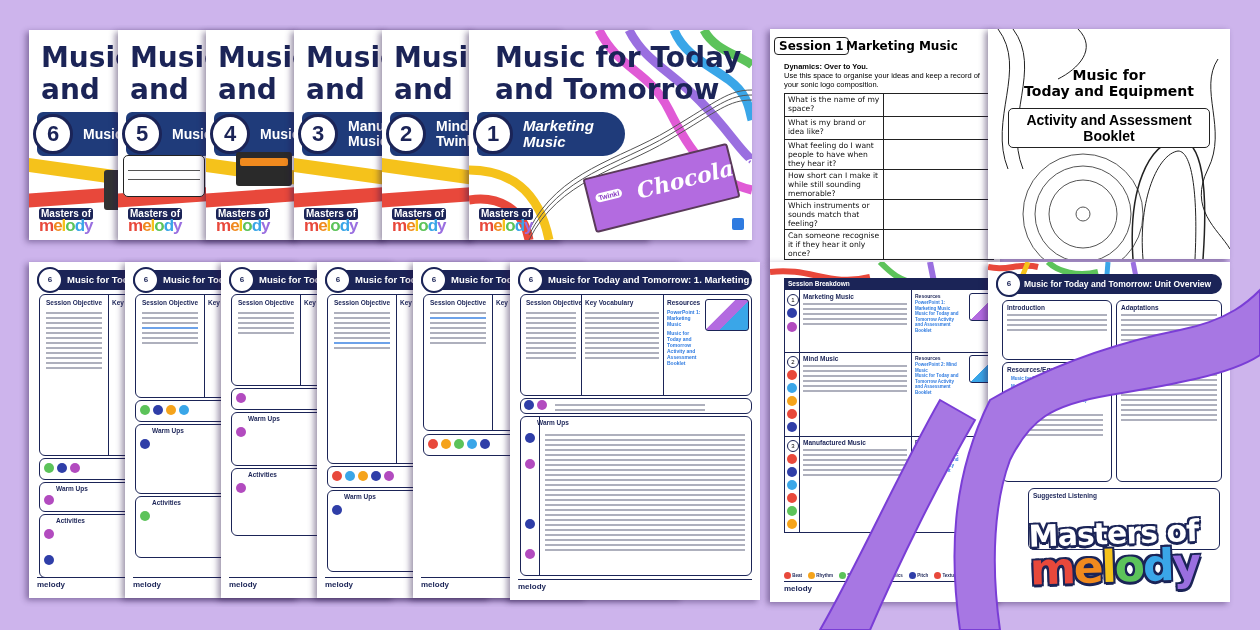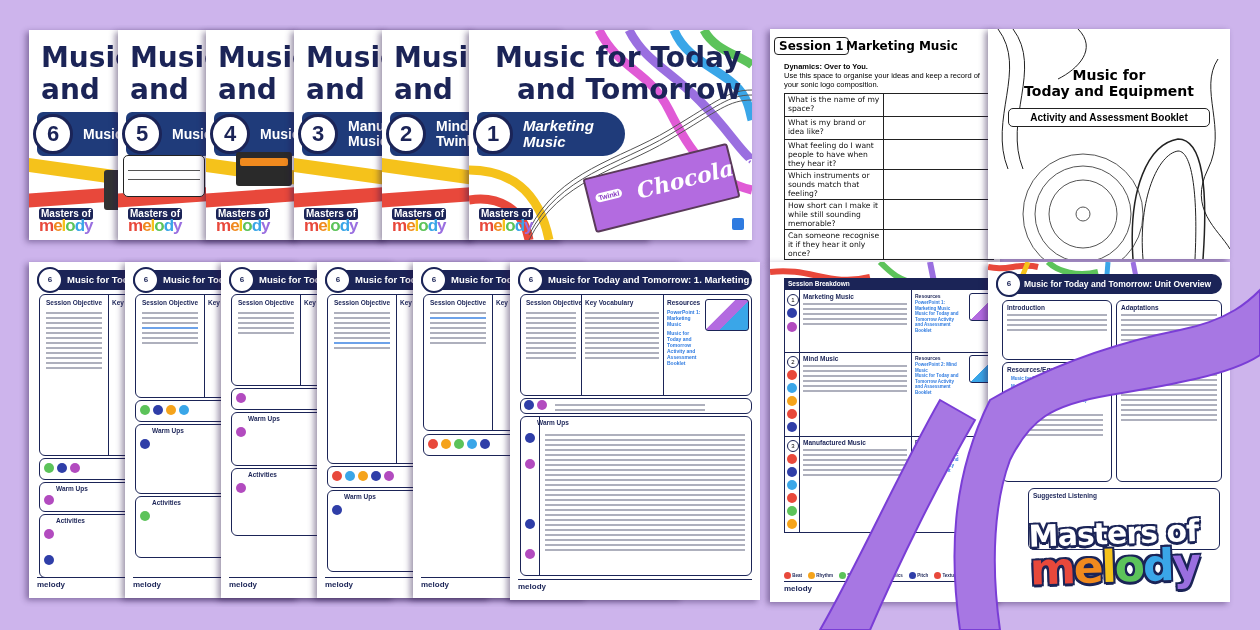--- a/index.html
+++ b/index.html
@@ -108,21 +108,21 @@
       <path d="M130,0 C150,40 180,40 200,80 S240,150 283,160" stroke="#e05bd6" stroke-width="9" fill="none"></path>
       <path d="M160,0 C175,30 200,40 230,70 S270,120 283,130" stroke="#9a6fe0" stroke-width="9" fill="none"></path>
       <path d="M205,0 C215,25 240,35 260,50 S280,80 283,90" stroke="#3aa6e8" stroke-width="9" fill="none"></path>
       <path d="M235,0 C245,20 270,25 283,35" stroke="#5cc35a" stroke-width="9" fill="none"></path>
       <path d="M0,140 C40,140 70,160 80,210" stroke="#f5c21b" stroke-width="9" fill="none"></path>
       <path d="M0,170 C30,165 55,180 60,210" stroke="#e8483b" stroke-width="9" fill="none"></path>
       <path d="M60,200 C90,140 150,130 200,100 S260,60 283,60" stroke="#555" stroke-width="1" fill="none"></path>
       <path d="M60,205 C90,145 150,135 200,105 S260,65 283,65" stroke="#555" stroke-width="1" fill="none"></path>
       <path d="M60,210 C90,150 150,140 200,110 S260,70 283,70" stroke="#555" stroke-width="1" fill="none"></path>
     </svg>
-    <div class="title" style="white-space:pre;text-align:right;left:26px;">Music for Today
+    <div class="title" style="white-space:pre;text-align:left;left:26px;">Music for Today
 and Tomorrow</div>
     <div class="pill" style="top:82px;width:88px;font-style:italic;">
         <span style="white-space:pre;font-size:15px;line-height:16px;">Marketing
 Music</span>
       </div>
     <div class="num">1</div>
     <div class="abs" style="left:118px;top:130px;width:145px;height:52px;background:#b36be0;border:2px solid #5a3a5a;transform:rotate(-14deg);border-radius:3px;">
       <span style="position:absolute;left:6px;top:16px;font-size:7px;font-weight:bold;color:#8b3fc4;background:#fff;border-radius:8px;padding:1px 3px;">Twinkl</span>
       <span style="position:absolute;left:48px;top:10px;font-family:'DejaVu Serif',serif;font-style:italic;font-weight:bold;color:#fff;font-size:22px;">Chocolate</span>
     </div>
@@ -144,25 +144,25 @@
         </tr>
     <tr>
           <td>What is my brand or idea like?</td>
           <td></td>
         </tr>
     <tr>
           <td>What feeling do I want people to have when they hear it?</td>
           <td></td>
         </tr>
     <tr>
-          <td>Which instruments or sounds match that feeling?</td>
+          <td>How short can I make it while still sounding memorable?</td>
           <td></td>
         </tr>
     <tr>
-          <td>How short can I make it while still sounding memorable?</td>
+          <td>Which instruments or sounds match that feeling?</td>
           <td></td>
         </tr>
     <tr>
           <td>Can someone recognise it if they hear it only once?</td>
           <td></td>
         </tr>
 
   </tbody>
     </table>
 </div>
@@ -176,21 +176,21 @@
     <circle cx="95" cy="185" r="48" stroke="#555" fill="none"></circle>
     <circle cx="95" cy="185" r="34" stroke="#555" fill="none"></circle>
     <circle cx="95" cy="185" r="7" stroke="#555" fill="none"></circle>
     <path d="M145,230 C140,160 160,115 190,110 C215,110 220,160 215,230" stroke="#222" fill="none" stroke-width="1.5"></path>
     <path d="M155,230 C150,170 170,125 190,122 C205,122 210,170 207,230" stroke="#222" fill="none" stroke-width="1"></path>
   </svg>
   <div class="abs" style="left:0;right:0;top:38px;text-align:center;font-family:'DejaVu Sans',sans-serif;font-weight:bold;font-size:14px;line-height:16px;">
     <div>Music for</div>
     <div>Today and Equipment</div>
   </div>
-  <div class="abs" style="left:20px;top:79px;width:200px;border:1.5px solid #222;border-radius:5px;background:#fff;text-align:center;font-weight:bold;font-size:10px;padding:3px 0;">Activity and Assessment Booklet</div>
+  <div class="abs" style="left:20px;top:79px;width:200px;border:1.5px solid #222;border-radius:5px;background:#fff;text-align:center;font-weight:bold;font-size:14px;padding:3px 0;">Activity and Assessment Booklet</div>
 </div>
 
 <div>
 
   <div class="page doc" style="left:29px;top:262px;width:270px;height:336px;">
     <div class="hdr">Music for Today a</div>
       <div class="yr">6</div>
     <div class="box" style="left:10px;top:32px;width:250px;height:160px;">
       <div class="sec-h abs" style="left:6px;top:4px;">Session Objective</div>
       <div class="sec-h abs" style="left:72px;top:4px;">Key Vocabulary</div>

